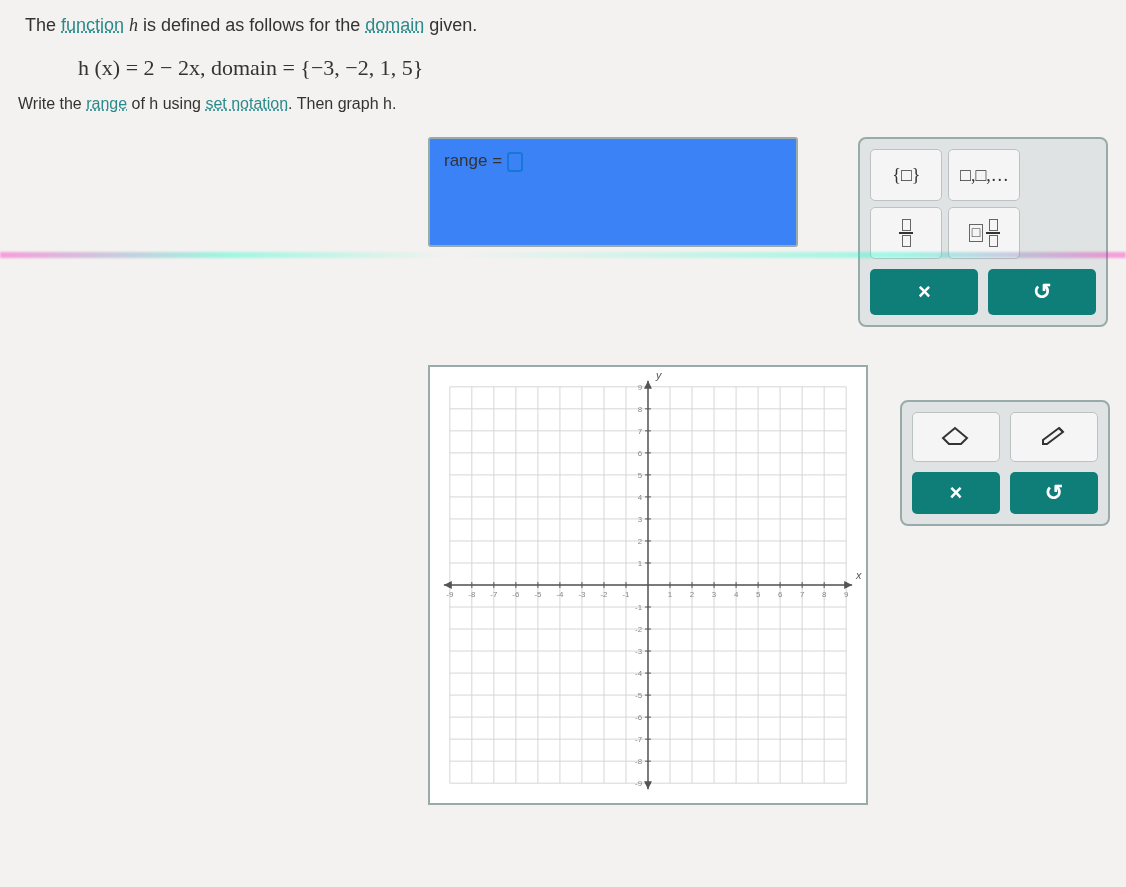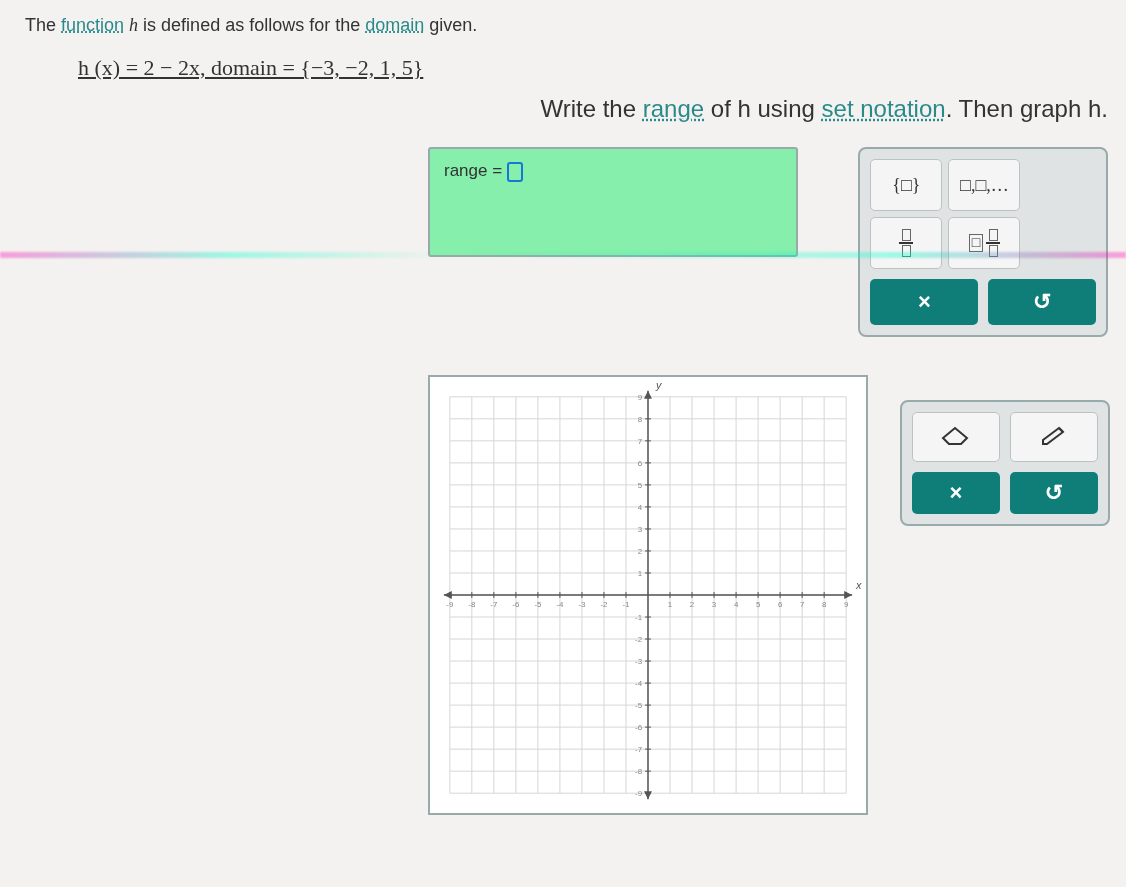--- a/index.html
+++ b/index.html
@@ -9,32 +9,32 @@
     width: 1126px;
     height: 887px;
     color: #333;
     position: relative;
     padding: 12px 18px;
     overflow: hidden;
   }
   .link { color: #2a8a8a; text-decoration: underline dotted; font-family: inherit; }
   .prompt { font-size: 18px; line-height: 1.5; margin-left: 7px; }
   .prompt .ital { font-style: italic; font-family: "Times New Roman", serif; }
-  .eq { font-family: "Times New Roman", serif; font-size: 22px; margin: 16px 0 14px 60px; text-decoration: underline; }
-  .instr { font-size: 24px; margin-bottom: 24px; text-align: right; }
+  .eq { font-family: "Times New Roman", serif; font-size: 22px; margin: 16px 0 14px 60px; }
+  .instr { font-size: 16px; margin-bottom: 24px; }
 
   .row { display:flex; align-items:flex-start; gap: 30px; }
 
   .range-box {
     margin-left: 410px;
     width: 380px;
     height: 110px;
     border: 2px solid #9aa;
     border-radius: 3px;
-    background: #86efac;
+    background: #3b82f6;
     padding: 12px 14px;
     font-size: 17px;
   }
   .range-box .fill {
     display:inline-block;
     width: 16px; height: 20px;
     border: 2px solid #1877d6;
     border-radius: 3px;
     vertical-align: middle;
   }

